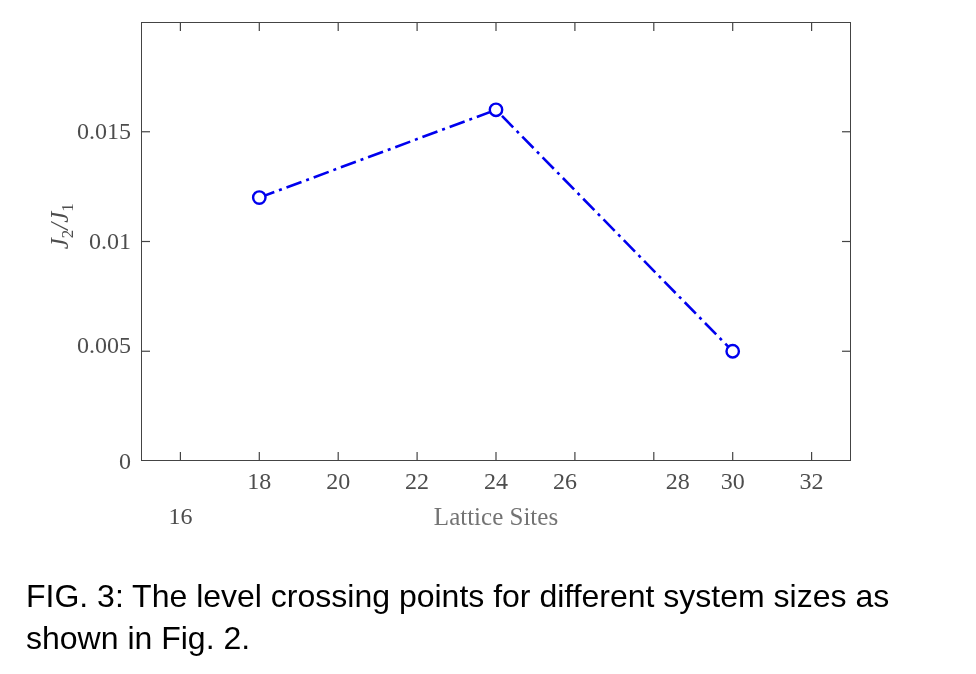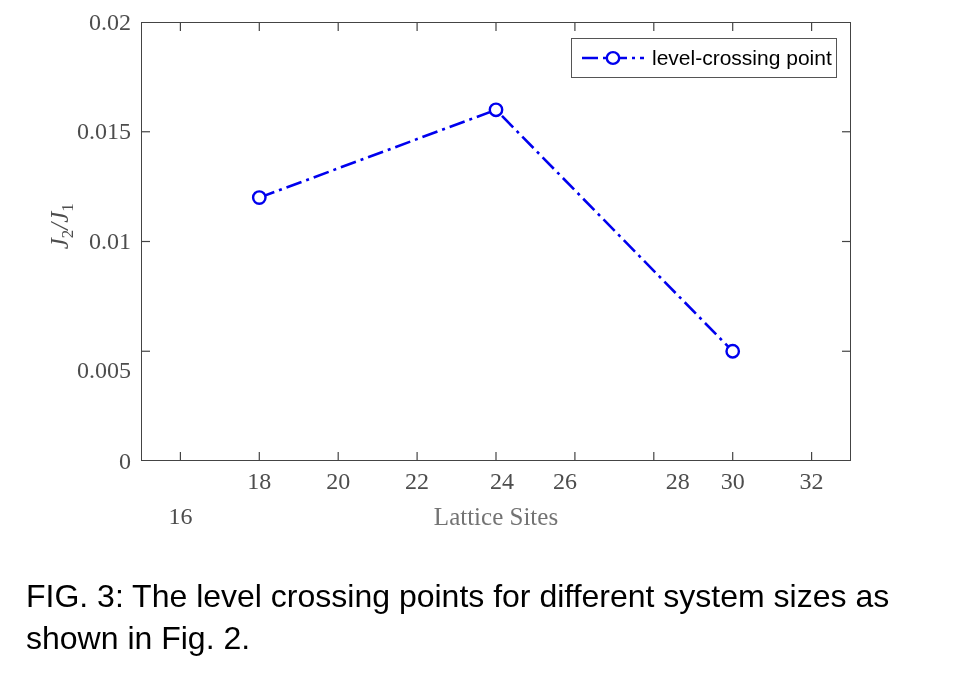--- a/index.html
+++ b/index.html
@@ -160,24 +160,23 @@
 </style>
 </head>
 <body>
 
 <div id="page">
 
   <div id="figure">
 
     <div id="ytick-area">
       <div class="ytick" style="top:448px; width:125px;">0</div>
-      <div class="ytick" style="top:357px; width:125px;text-align:right;">0.005</div>
+      <div class="ytick" style="top:332px; width:125px;text-align:right;">0.005</div>
       <div class="ytick" style="top:228px; width:125px;">0.01</div>
       <div class="ytick" style="top:118px; width:125px;">0.015</div>
-      <div class="ytick" style="top:9px; width:125px;">0.02</div>
     </div>
 
     <div id="plot-frame"></div>
 
     <svg id="plot-svg" viewBox="0 0 710 439" preserveAspectRatio="none">
 
       <g stroke="#444444" stroke-width="1.2">
         <line x1="39.4" y1="439" x2="39.4" y2="430"></line>
         <line x1="118.3" y1="439" x2="118.3" y2="430"></line>
         <line x1="197.2" y1="439" x2="197.2" y2="430"></line>
@@ -212,34 +211,27 @@
       </g>
 
       <g>
         <polyline points="118.3,175.6 355.0,87.8 591.7,329.25" fill="none" stroke="#0000ee" stroke-width="2.6" stroke-dasharray="16,5,3,5"></polyline>
         <circle cx="118.3" cy="175.6" r="6.2" fill="#ffffff" stroke="#0000ee" stroke-width="2.4"></circle>
         <circle cx="355.0" cy="87.8" r="6.2" fill="#ffffff" stroke="#0000ee" stroke-width="2.4"></circle>
         <circle cx="591.7" cy="329.25" r="6.2" fill="#ffffff" stroke="#0000ee" stroke-width="2.4"></circle>
       </g>
     </svg>
 
-    <div id="legend">
-      <svg id="legend-sample" viewBox="0 0 66 40" preserveAspectRatio="none">
-        <line x1="2" y1="20" x2="64" y2="20" stroke="#0000ee" stroke-width="2.6" stroke-dasharray="16,5,3,5"></line>
-        <circle cx="33" cy="20" r="6.2" fill="#ffffff" stroke="#0000ee" stroke-width="2.4"></circle>
-      </svg>
-      <div id="legend-text">level-crossing point</div>
-    </div>
 
     <div id="xtick-area">
       <div class="xtick" style="left:39.4px;margin-top:35px;">16</div>
       <div class="xtick" style="left:118.3px;">18</div>
       <div class="xtick" style="left:197.2px;">20</div>
       <div class="xtick" style="left:276.1px;">22</div>
-      <div class="xtick" style="left:355.0px;margin-left:6px;">24</div>
+      <div class="xtick" style="left:355.0px;">24</div>
       <div class="xtick" style="left:424px;">26</div>
       <div class="xtick" style="left:512.8px;margin-left:24px;">28</div>
       <div class="xtick" style="left:591.7px;">30</div>
       <div class="xtick" style="left:670.6px;">32</div>
     </div>
 
     <div id="xlabel">Lattice Sites</div>
 
     <div id="ylabel">
       <span class="mathvar">J</span><span class="sub">2</span><span class="mathvar">/J</span><span class="sub">1</span>

